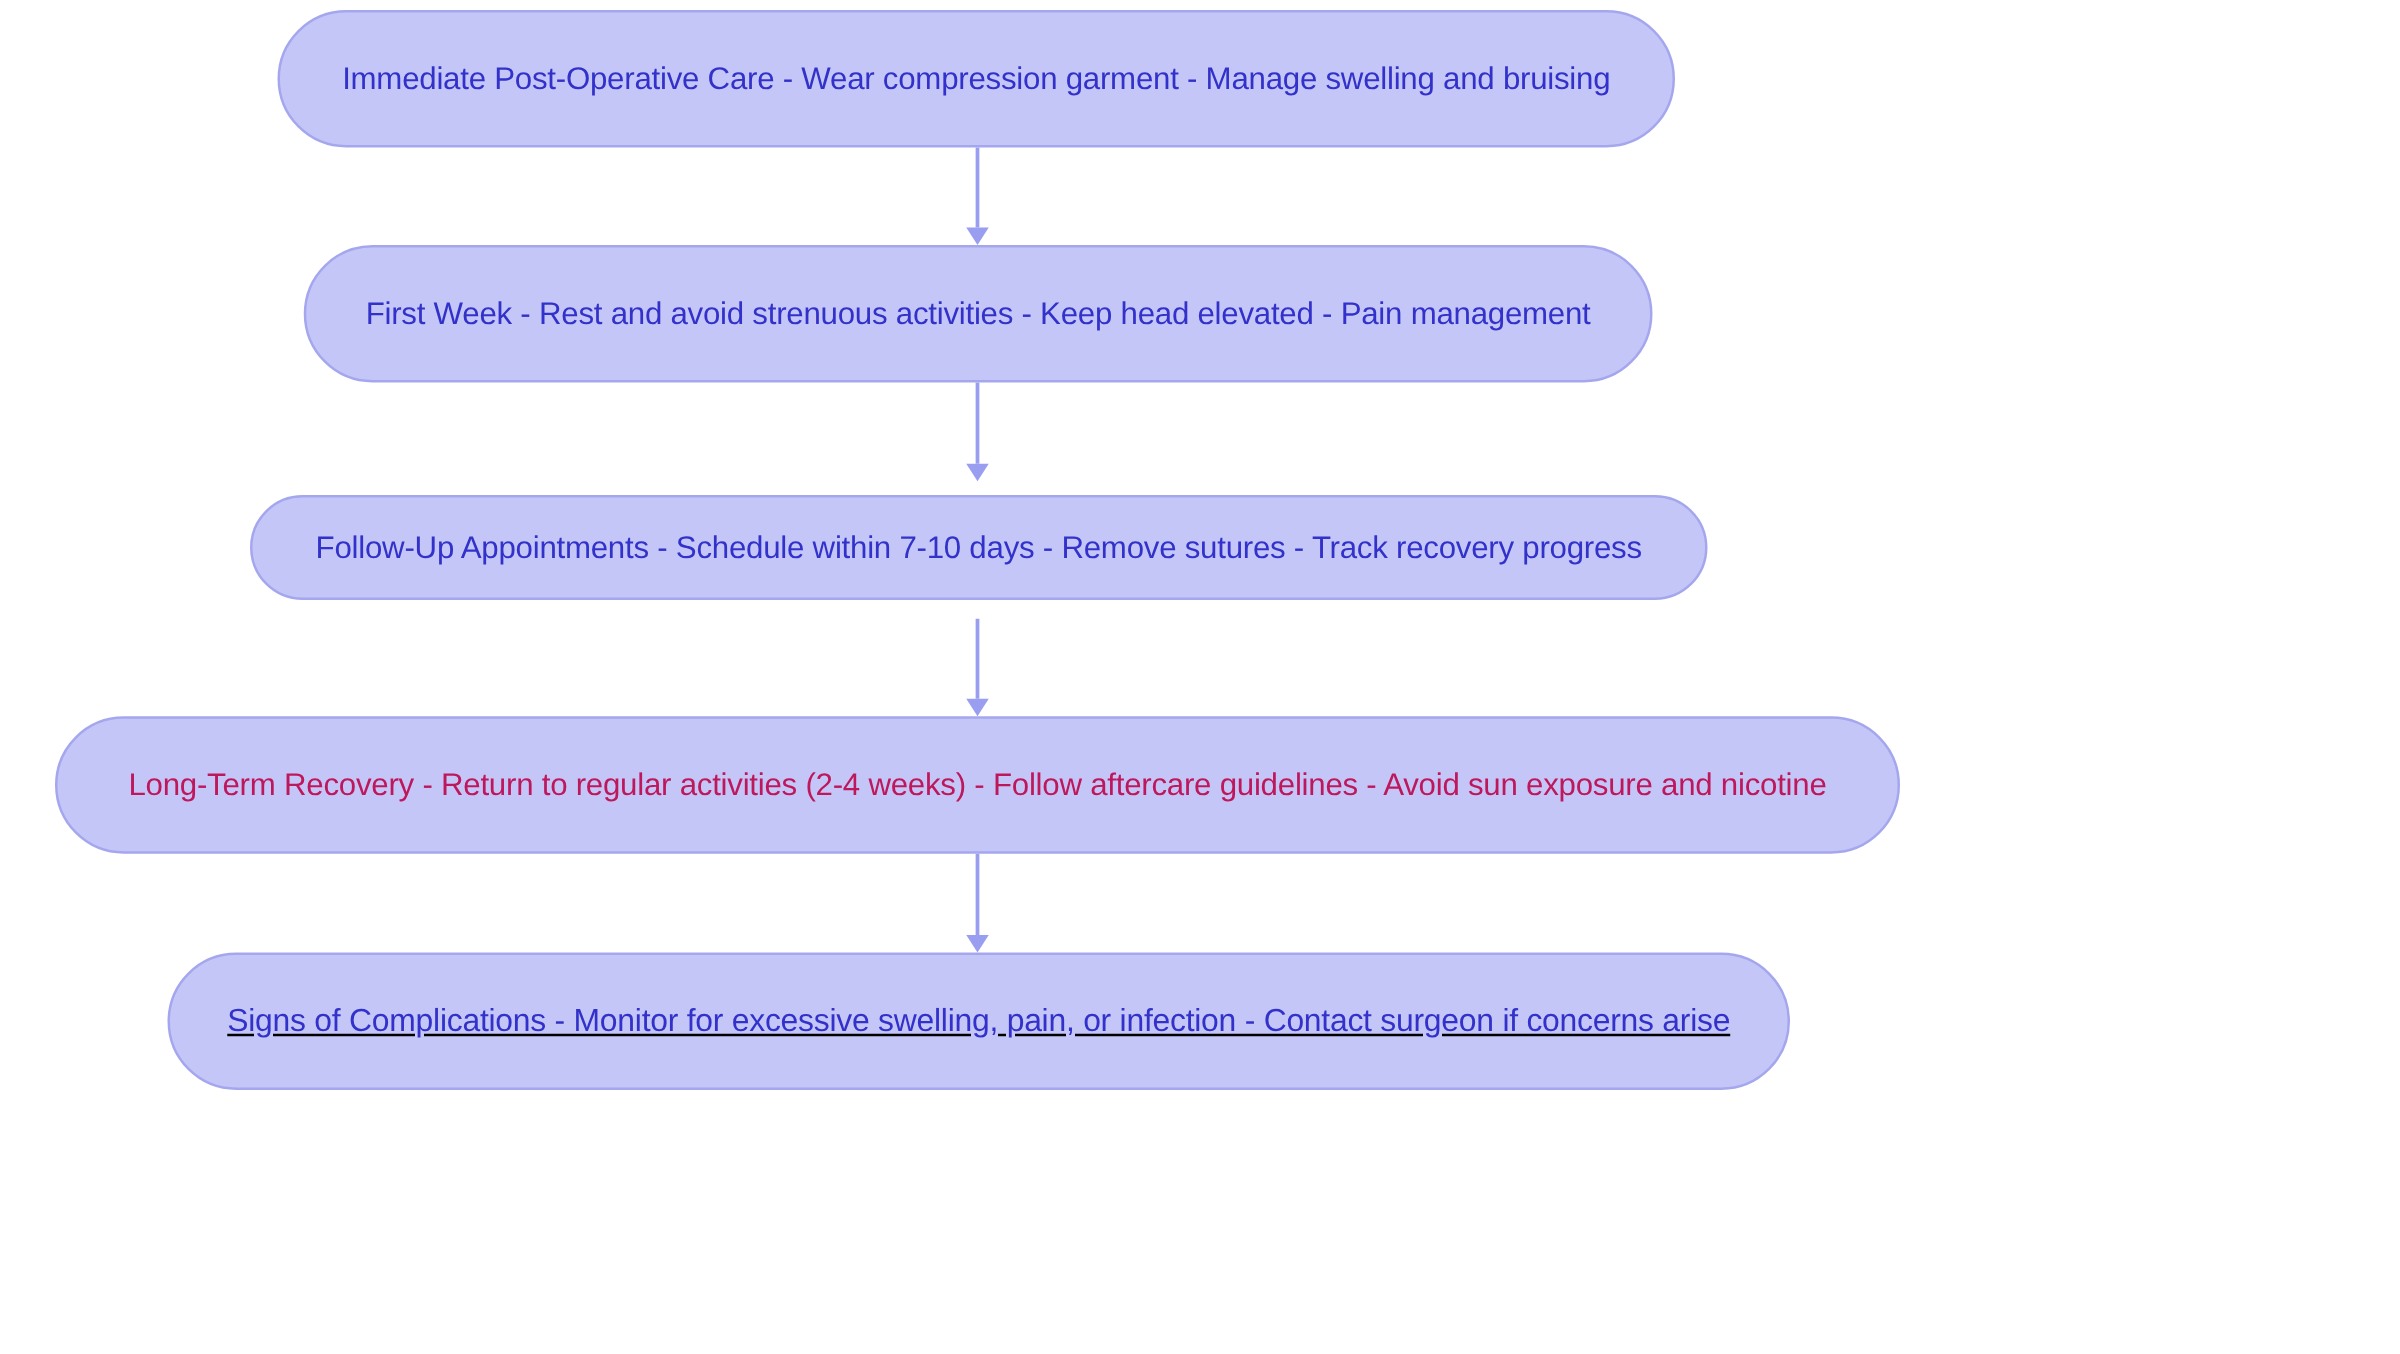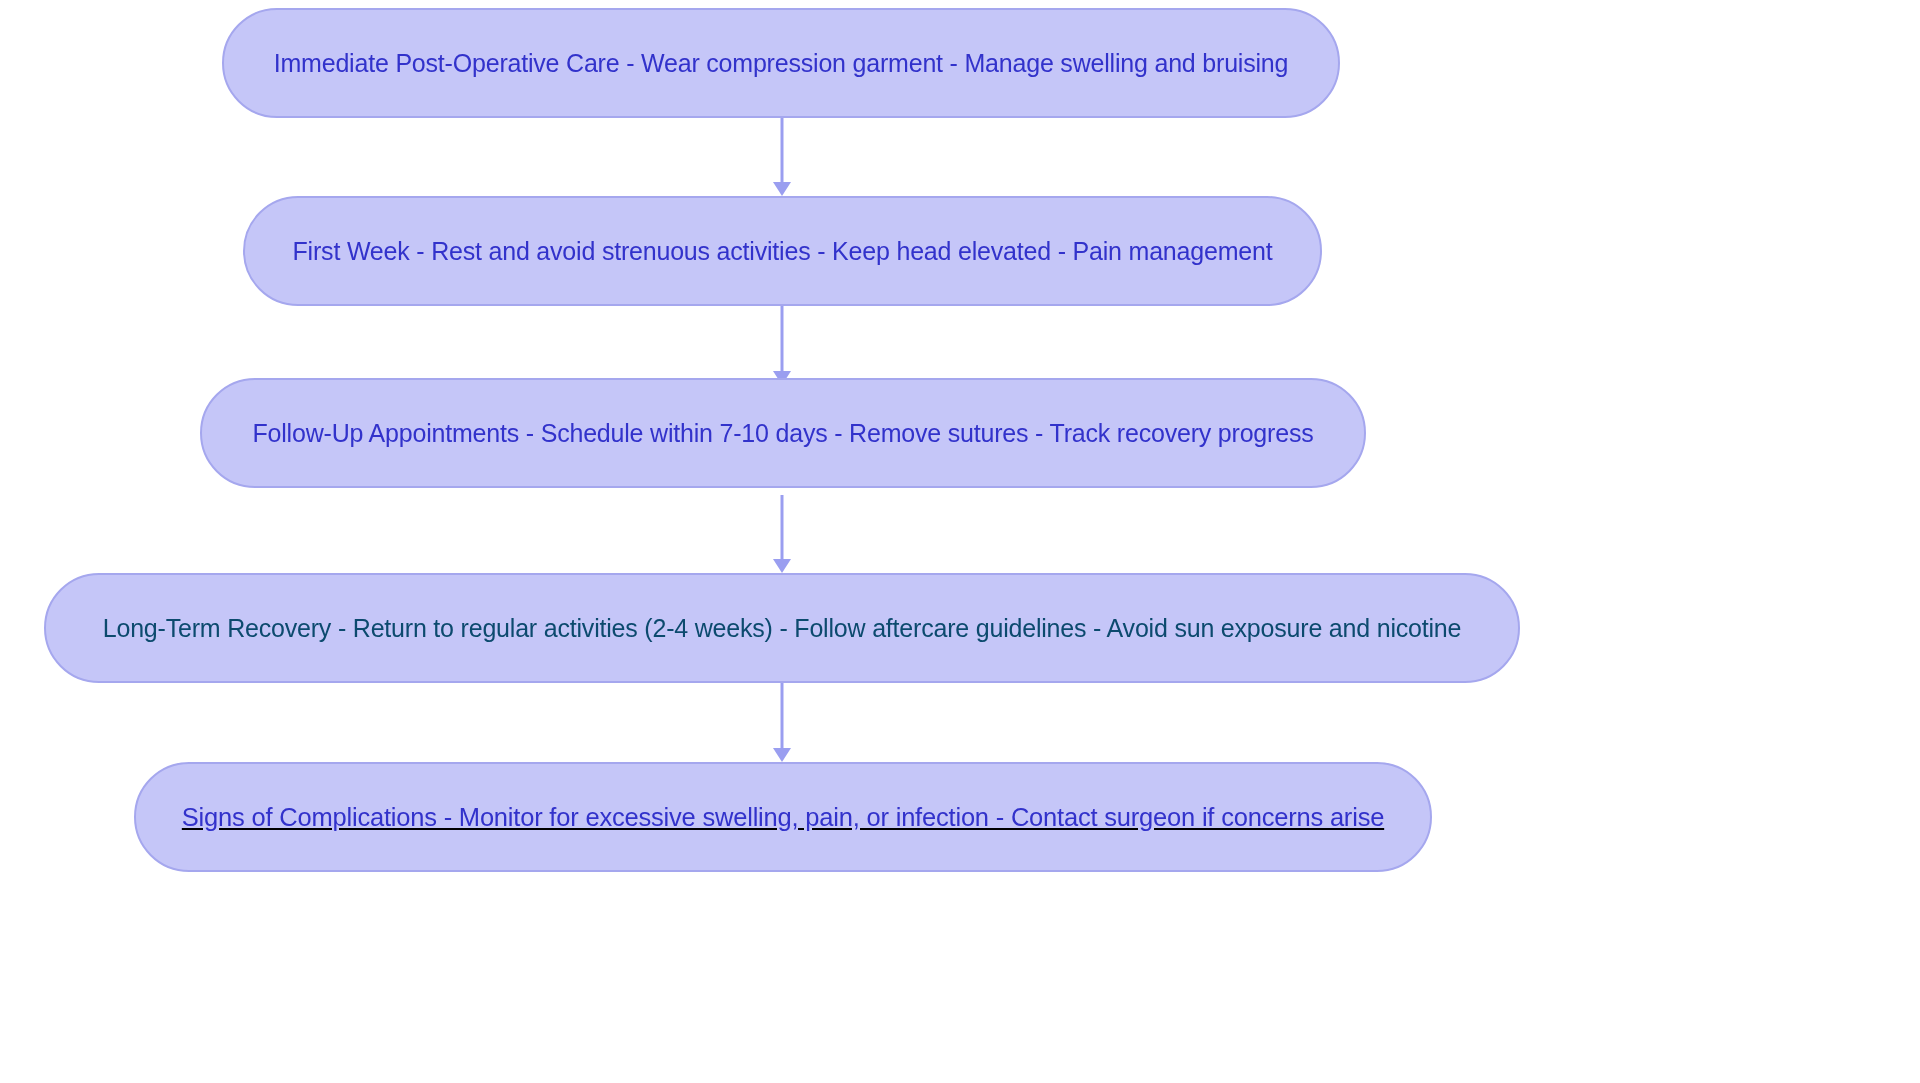--- a/index.html
+++ b/index.html
@@ -75,22 +75,22 @@
         <line x1="12" y1="0" x2="12" y2="65" stroke="#9a9ef0" stroke-width="3"></line>
         <polygon points="3,65 21,65 12,79" fill="#9a9ef0"></polygon>
       </svg>
     </div>
     <div class="flow-node" style="left: 243px; top: 196px; width: 1079px; height: 110px; background: rgb(197, 198, 248); border-color: rgb(165, 167, 238);">
       <span class="flow-node-label" style="color: rgb(50, 50, 203); font-size: 25px;">First Week - Rest and avoid strenuous activities - Keep head elevated - Pain management</span>
     </div>
     <div class="flow-node" style="left: 222px; top: 8px; width: 1118px; height: 110px; background: rgb(197, 198, 248); border-color: rgb(165, 167, 238);">
       <span class="flow-node-label" style="color: rgb(50, 50, 203); font-size: 25px;">Immediate Post-Operative Care - Wear compression garment - Manage swelling and bruising</span>
     </div>
-    <div class="flow-node" style="left: 200px; top: 378px; width: 1166px; height: 110px; background: rgb(197, 198, 248); border-color: rgb(165, 167, 238);">
+    <div class="flow-node" style="left: 200px; top: 396px; width: 1166px; height: 84px; background: rgb(197, 198, 248); border-color: rgb(165, 167, 238);">
       <span class="flow-node-label" style="color: rgb(50, 50, 203); font-size: 25px;">Follow-Up Appointments - Schedule within 7-10 days - Remove sutures - Track recovery progress</span>
     </div>
     <div class="flow-node" style="left: 44px; top: 573px; width: 1476px; height: 110px; background: rgb(197, 198, 248); border-color: rgb(165, 167, 238);">
-      <span class="flow-node-label" style="color: #0c4a6e; font-size: 25px;">Long-Term Recovery - Return to regular activities (2-4 weeks) - Follow aftercare guidelines - Avoid sun exposure and nicotine</span>
+      <span class="flow-node-label" style="color: #be185d; font-size: 25px;">Long-Term Recovery - Return to regular activities (2-4 weeks) - Follow aftercare guidelines - Avoid sun exposure and nicotine</span>
     </div>
     <div class="flow-node" style="left: 134px; top: 762px; width: 1298px; height: 110px; background: rgb(197, 198, 248); border-color: rgb(165, 167, 238); text-decoration: underline;">
       <span class="flow-node-label" style="color: rgb(50, 50, 203); font-size: 25.5px;">Signs of Complications - Monitor for excessive swelling, pain, or infection - Contact surgeon if concerns arise</span>
     </div>
   </div>
 
 </body></html>

